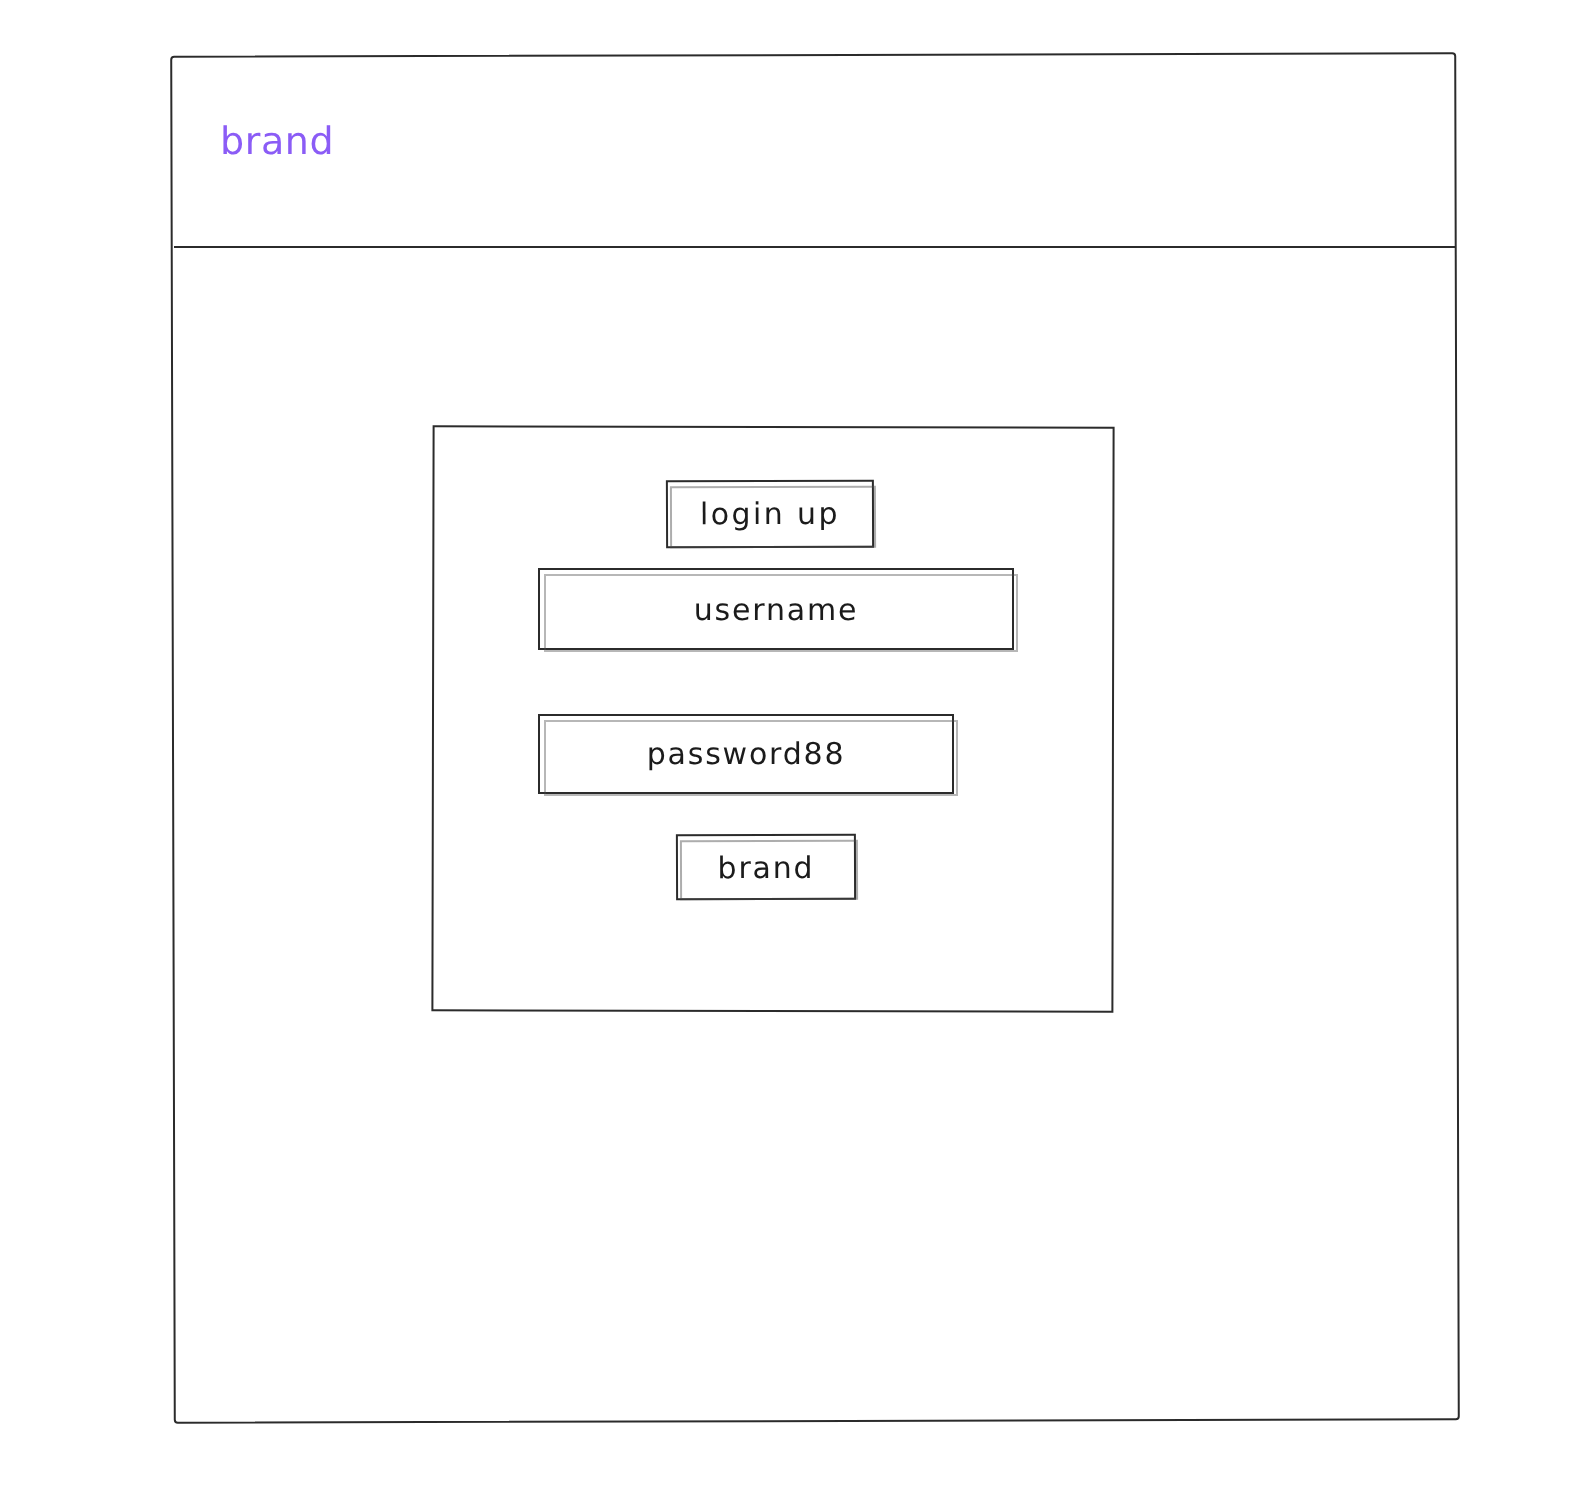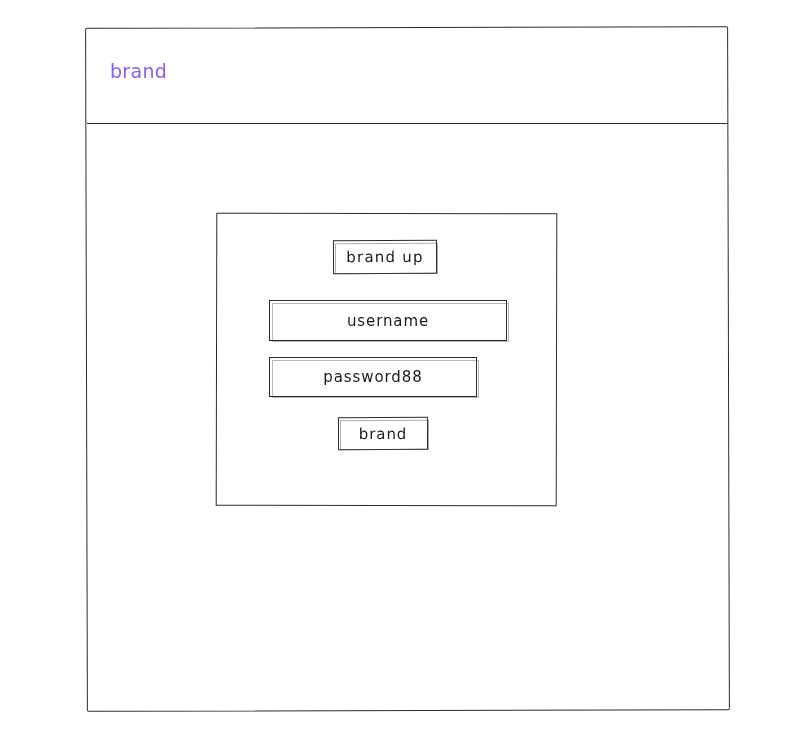--- a/index.html
+++ b/index.html
@@ -78,21 +78,21 @@
     right: -2px;
     bottom: -1px;
     border: 1px solid #4a4a4a;
     opacity: 0.45;
     pointer-events: none;
   }
 
   
   #username-field {
     left: 269px;
-    top: 300px;
+    top: 284px;
     width: 238px;
     height: 41px;
   }
   #username-field::after {
     content: "";
     position: absolute;
     left: 2px;
     top: 2px;
     right: -3px;
     bottom: -2px;
@@ -161,21 +161,21 @@
 <body>
 
 <div class="wire" id="app-frame"></div>
 
 <div class="wire" id="navbar"></div>
 <div id="brand-label">brand</div>
 
 <div class="wire" id="auth-card"></div>
 
 <div class="wire" id="signup-button">
-  <span class="ctext" id="signup-label">brand up</span>
+  <span class="ctext" id="signup-label">login up</span>
 </div>
 
 <div class="wire" id="username-field">
   <span class="ctext" id="username-value">username</span>
 </div>
 
 <div class="wire" id="password-field">
   <span class="ctext" id="password-value">password88</span>
 </div>
 

